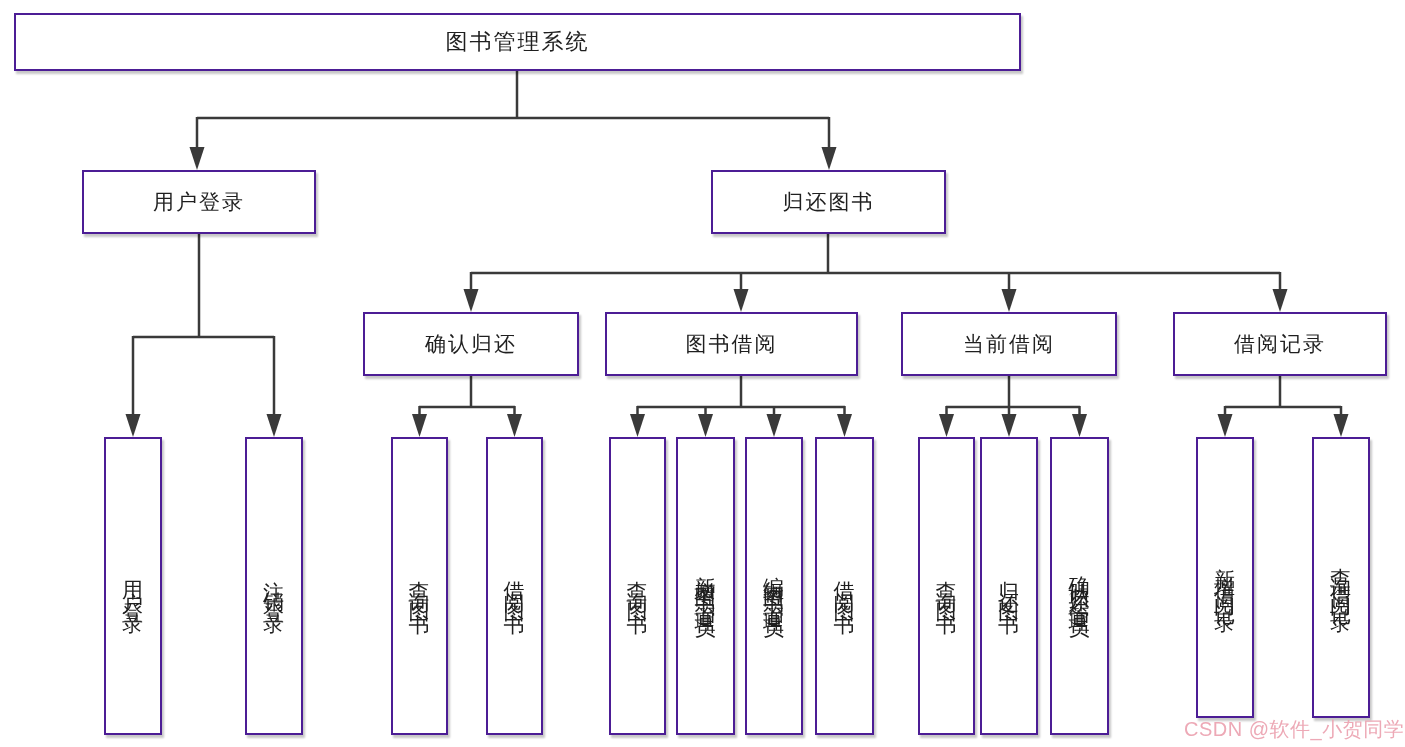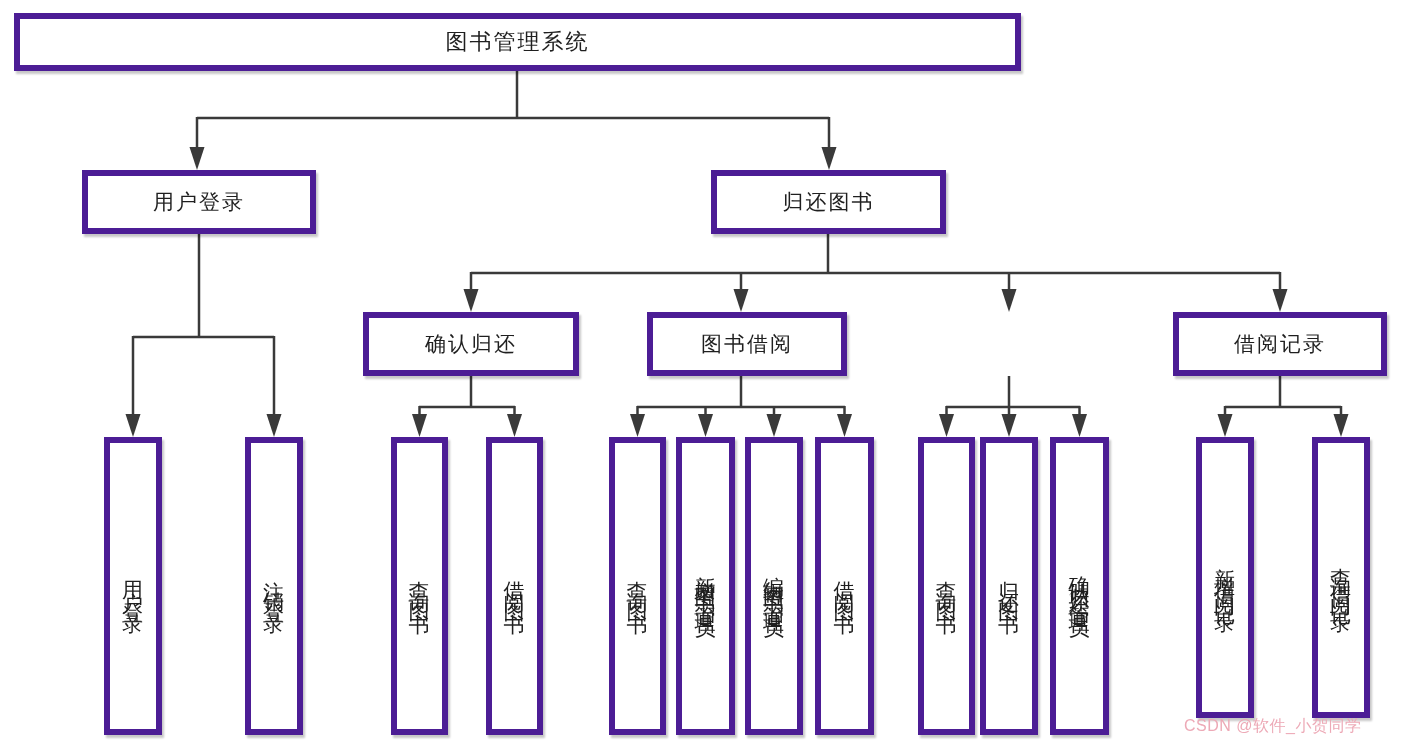--- a/index.html
+++ b/index.html
@@ -19,21 +19,21 @@
     left: 0; top: 0;
     width: 1405px; height: 747px;
     z-index: 1;
   }
   .connectors line { stroke: #3a3a3a; stroke-width: 2.5; }
   .connectors polygon { fill: #3a3a3a; stroke: none; }
   .node {
     position: absolute;
     box-sizing: border-box;
     background: #ffffff;
-    border: 6px solid #4c1d95;
+    border: 2px solid #4c1d95;
     box-shadow: 2px 3px 2px rgba(0,0,0,0.22);
     display: flex;
     align-items: center;
     justify-content: center;
     z-index: 2;
     color: #1f1f1f;
   }
   .node.root span { font-size: 22px; letter-spacing: 2px; }
   .node.mid span  { font-size: 21px; letter-spacing: 2px; }
   .node.leaf span {
@@ -43,21 +43,21 @@
     letter-spacing: 11px;
     line-height: 1;
   }
   .node.leaf.long span { letter-spacing: 6px; }
   .node.leaf.mediumtxt span { letter-spacing: 9px; }
   .watermark {
     position: absolute;
     left: 1184px;
     top: 716px;
     z-index: 3;
-    font-size: 16px;
+    font-size: 20px;
     color: #eda9b6;
     white-space: nowrap;
     letter-spacing: 0.5px;
   }
 </style>
 </head>
 <body>
 
 <div class="canvas">
 
@@ -130,22 +130,25 @@
   <div class="node mid" style="left:82px;top:170px;width:234px;height:64px">
     <span>用户登录</span>
   </div>
   <div class="node mid" style="left:711px;top:170px;width:235px;height:64px">
     <span>归还图书</span>
   </div>
 
   <div class="node mid" style="left:363px;top:312px;width:216px;height:64px">
     <span>确认归还</span>
   </div>
-  <div class="node mid" style="left:647px;top:312px;width:200px;height:64px">
+  <div class="node mid" style="left:605px;top:312px;width:253px;height:64px">
     <span>图书借阅</span>
+  </div>
+  <div class="node mid" style="left:901px;top:312px;width:216px;height:64px">
+    <span>当前借阅</span>
   </div>
   <div class="node mid" style="left:1173px;top:312px;width:214px;height:64px">
     <span>借阅记录</span>
   </div>
 
   <div class="node leaf" style="left:104px;top:437px;width:58px;height:298px">
     <span>用户登录</span>
   </div>
   <div class="node leaf" style="left:245px;top:437px;width:58px;height:298px">
     <span>注销登录</span>

